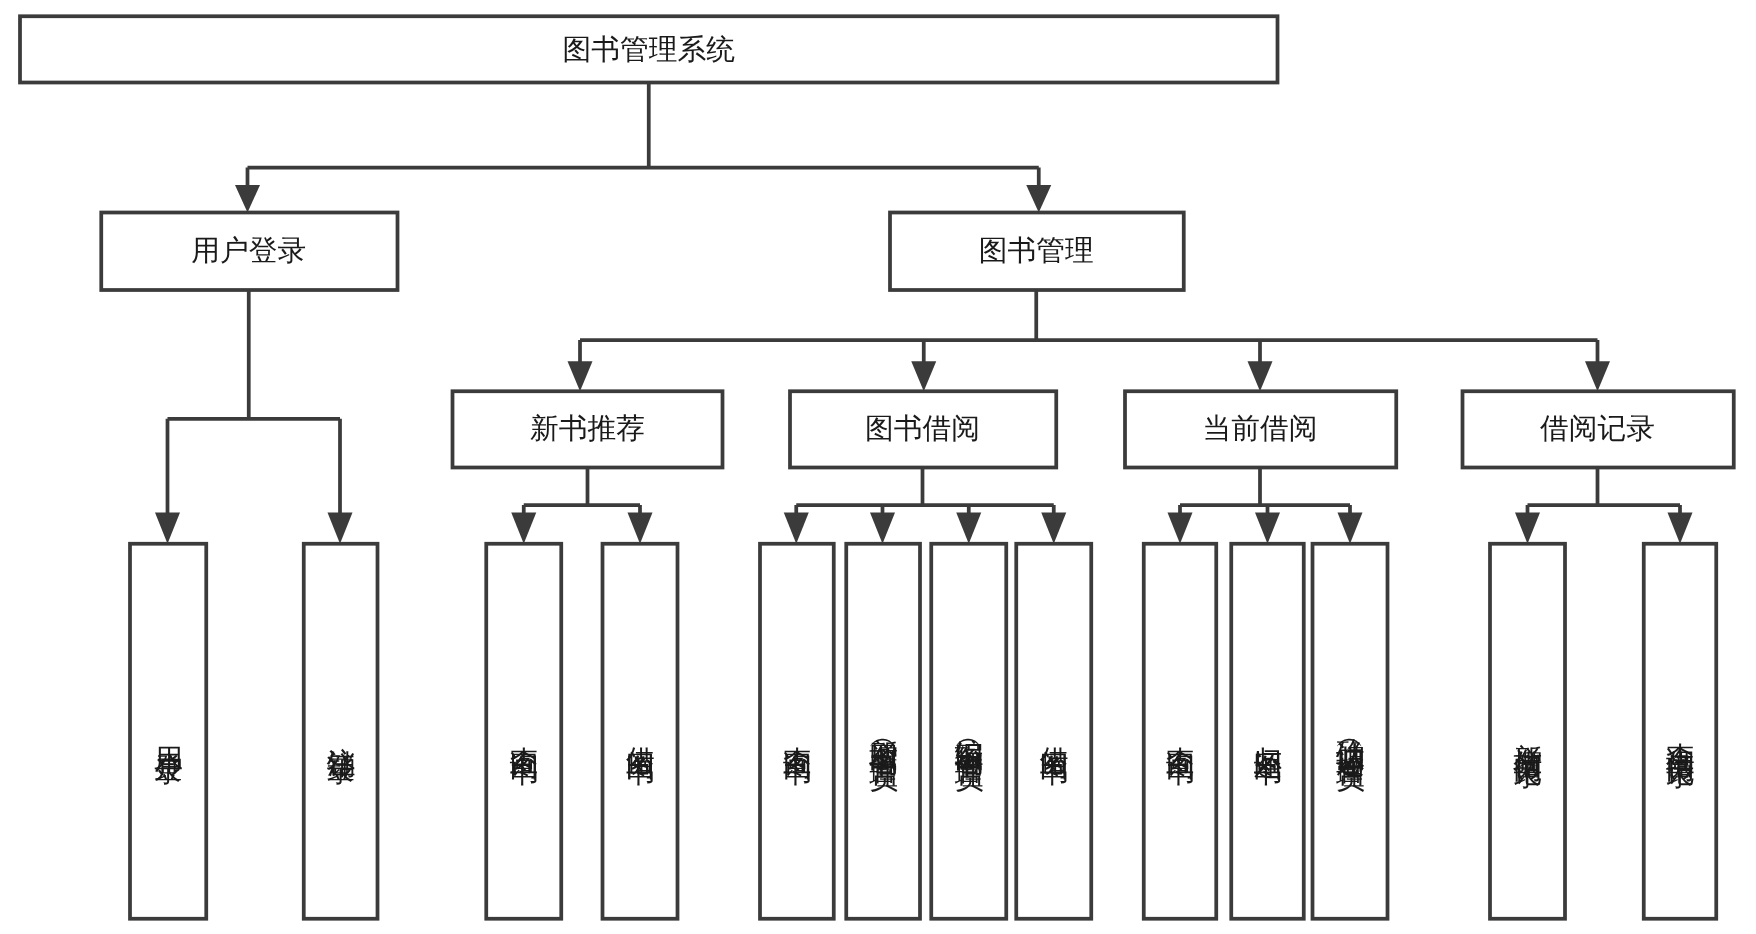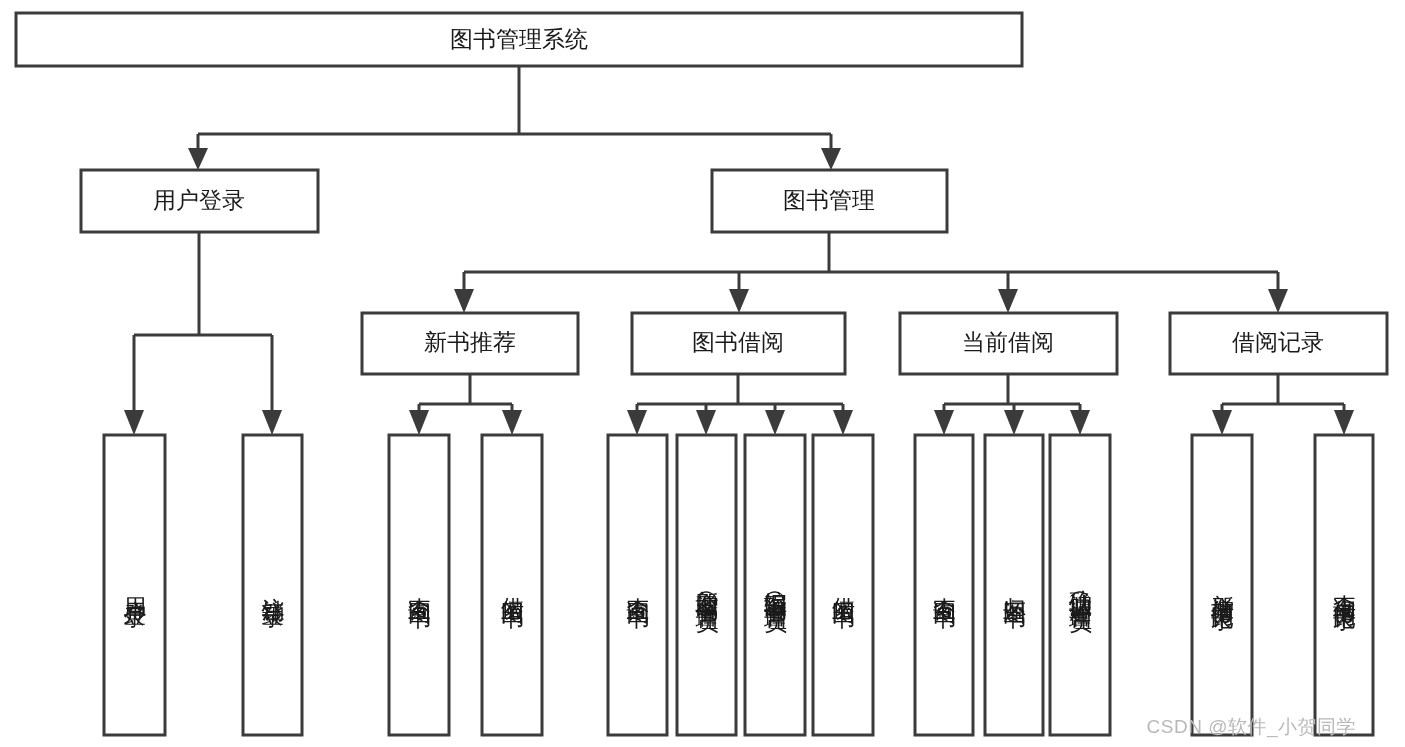--- a/index.html
+++ b/index.html
@@ -214,15 +214,14 @@
   <div class="vert-text-wrap" style="left:608px;  top:435px; width:59px; height:300px;">查询图书</div>
   <div class="vert-text-wrap" style="left:677px;  top:435px; width:59px; height:300px;">新增图书（管理员）</div>
   <div class="vert-text-wrap" style="left:745px;  top:435px; width:60px; height:300px;">编辑图书（管理员）</div>
   <div class="vert-text-wrap" style="left:813px;  top:435px; width:60px; height:300px;">借阅图书</div>
   <div class="vert-text-wrap" style="left:915px;  top:435px; width:58px; height:300px;">查询图书</div>
   <div class="vert-text-wrap" style="left:985px;  top:435px; width:58px; height:300px;">归还图书</div>
   <div class="vert-text-wrap" style="left:1050px; top:435px; width:60px; height:300px;">确认归还（管理员）</div>
   <div class="vert-text-wrap" style="left:1192px; top:435px; width:60px; height:300px;">新增借阅记录</div>
   <div class="vert-text-wrap" style="left:1315px; top:435px; width:58px; height:300px;">查询借阅记录</div>
 
-  <div class="watermark">CSDN @软件_小贺同学</div>
 
 </div>
 
 </body></html>

